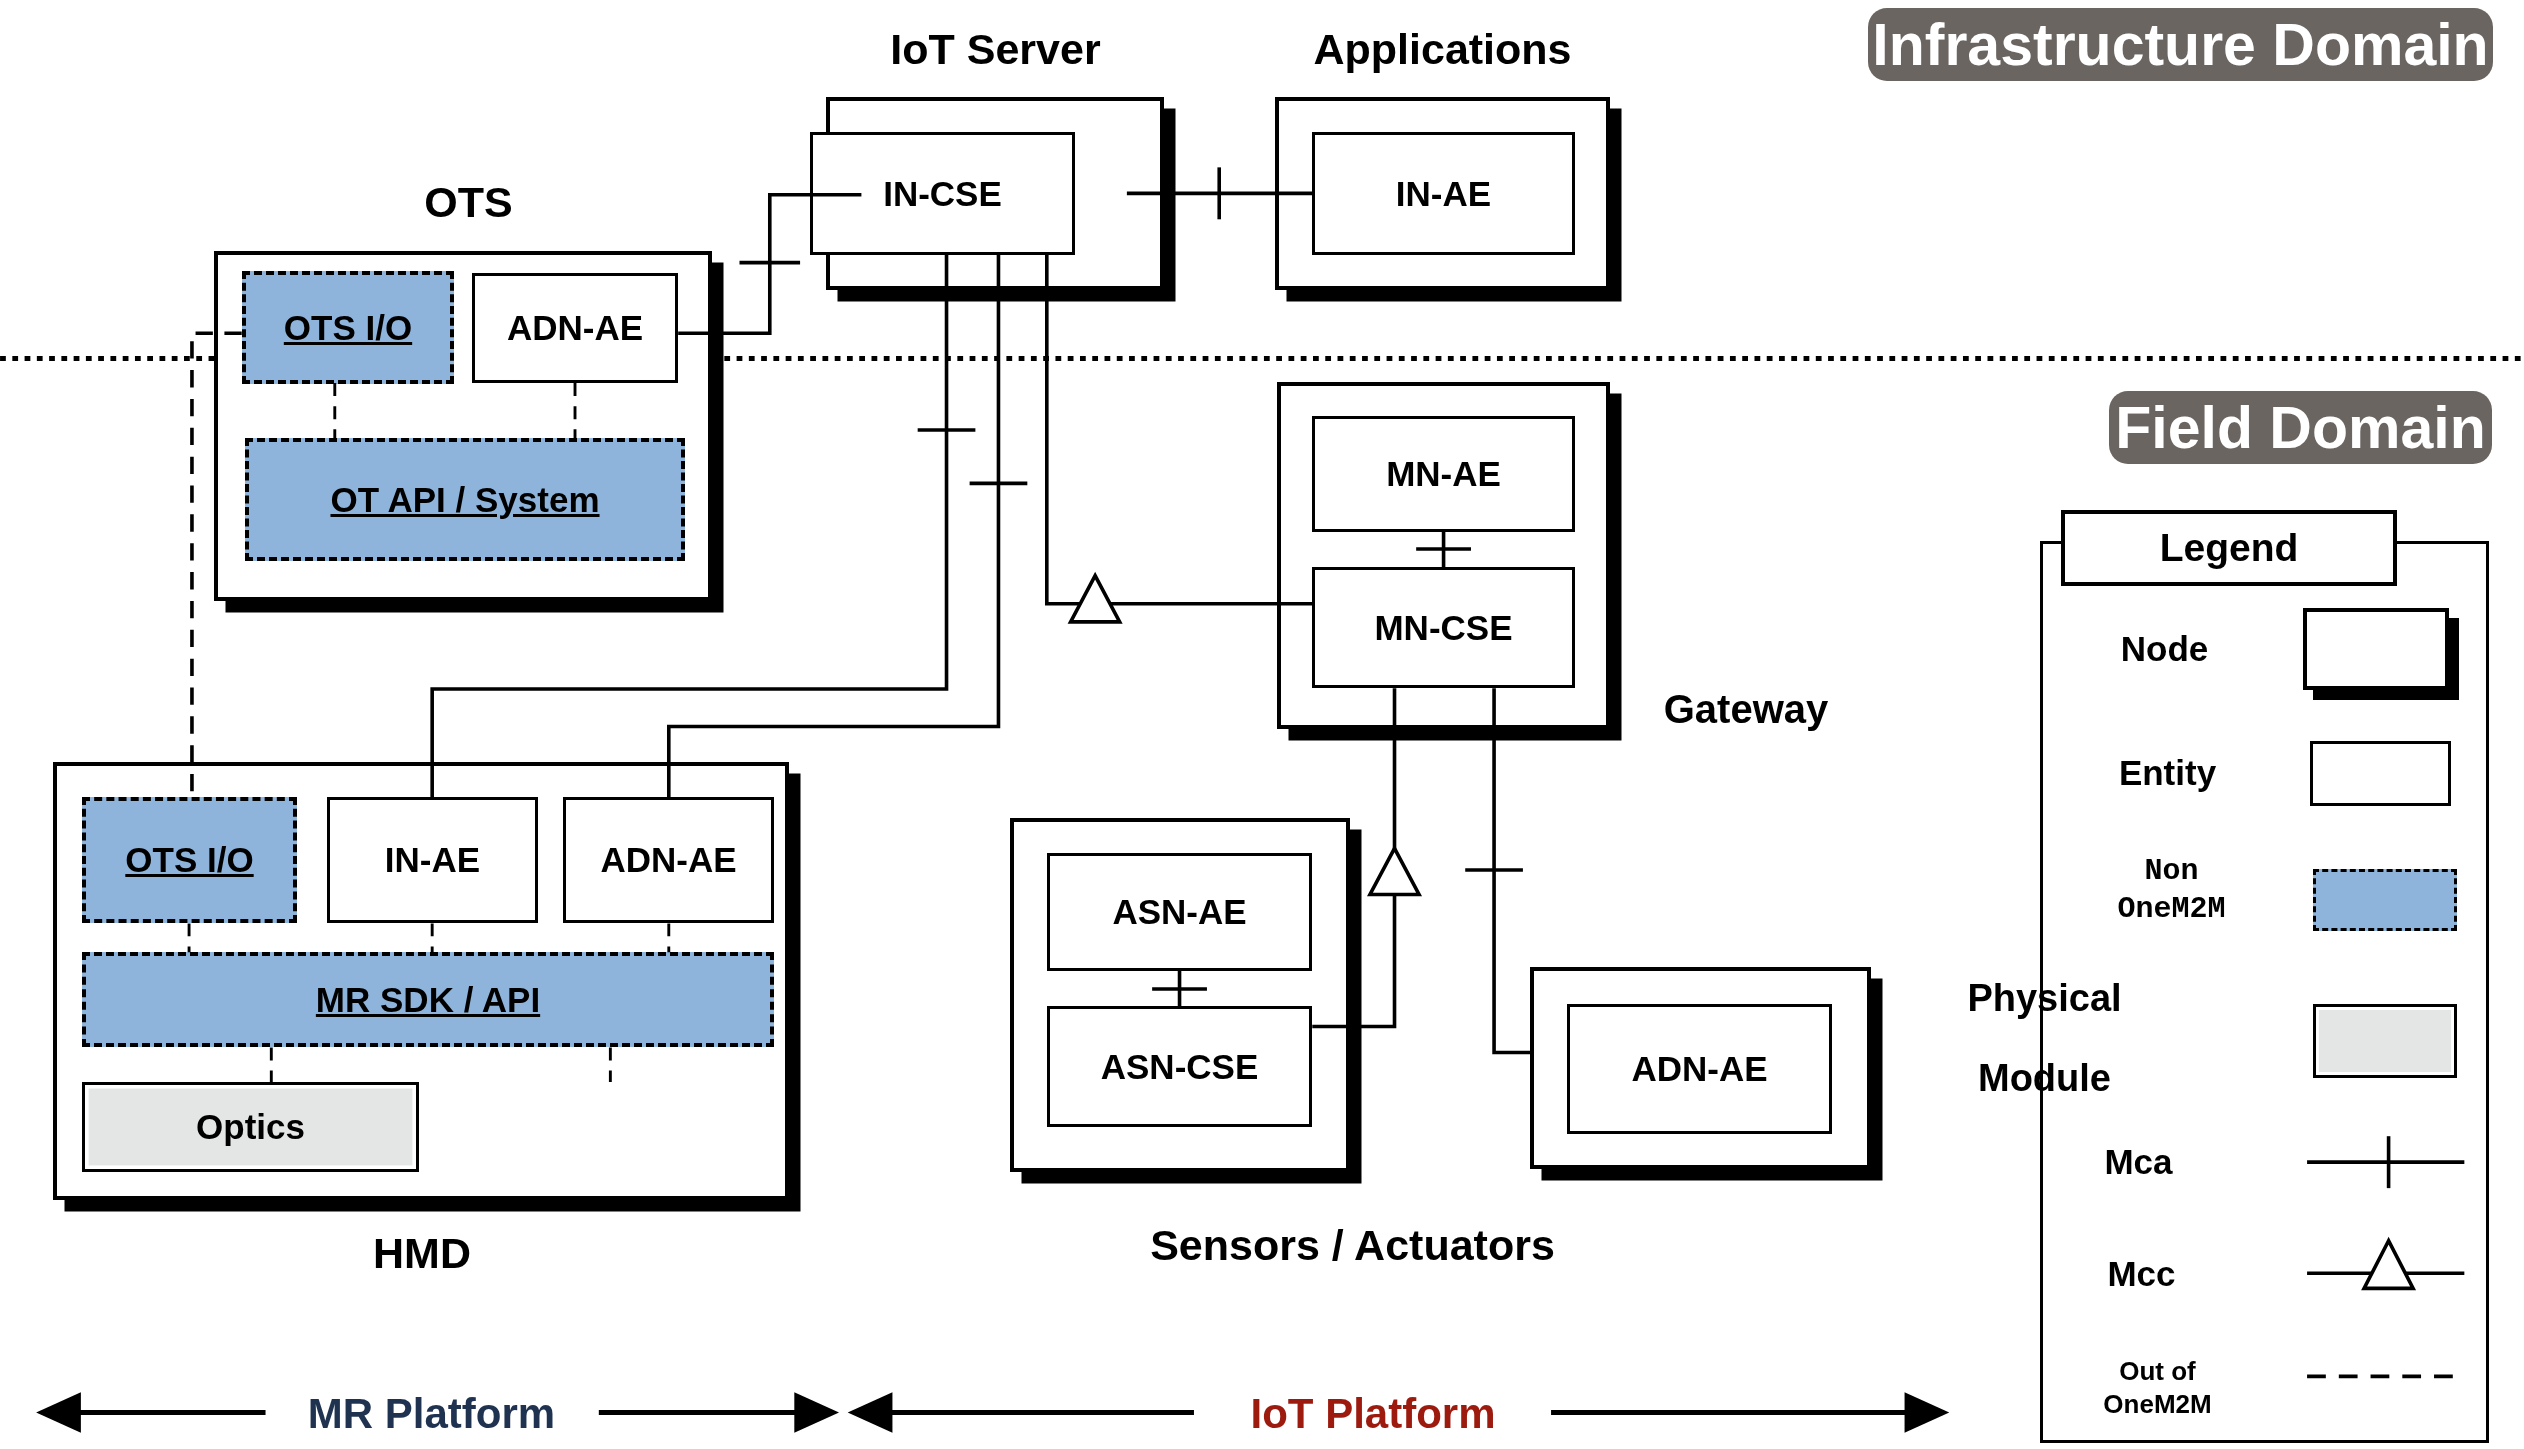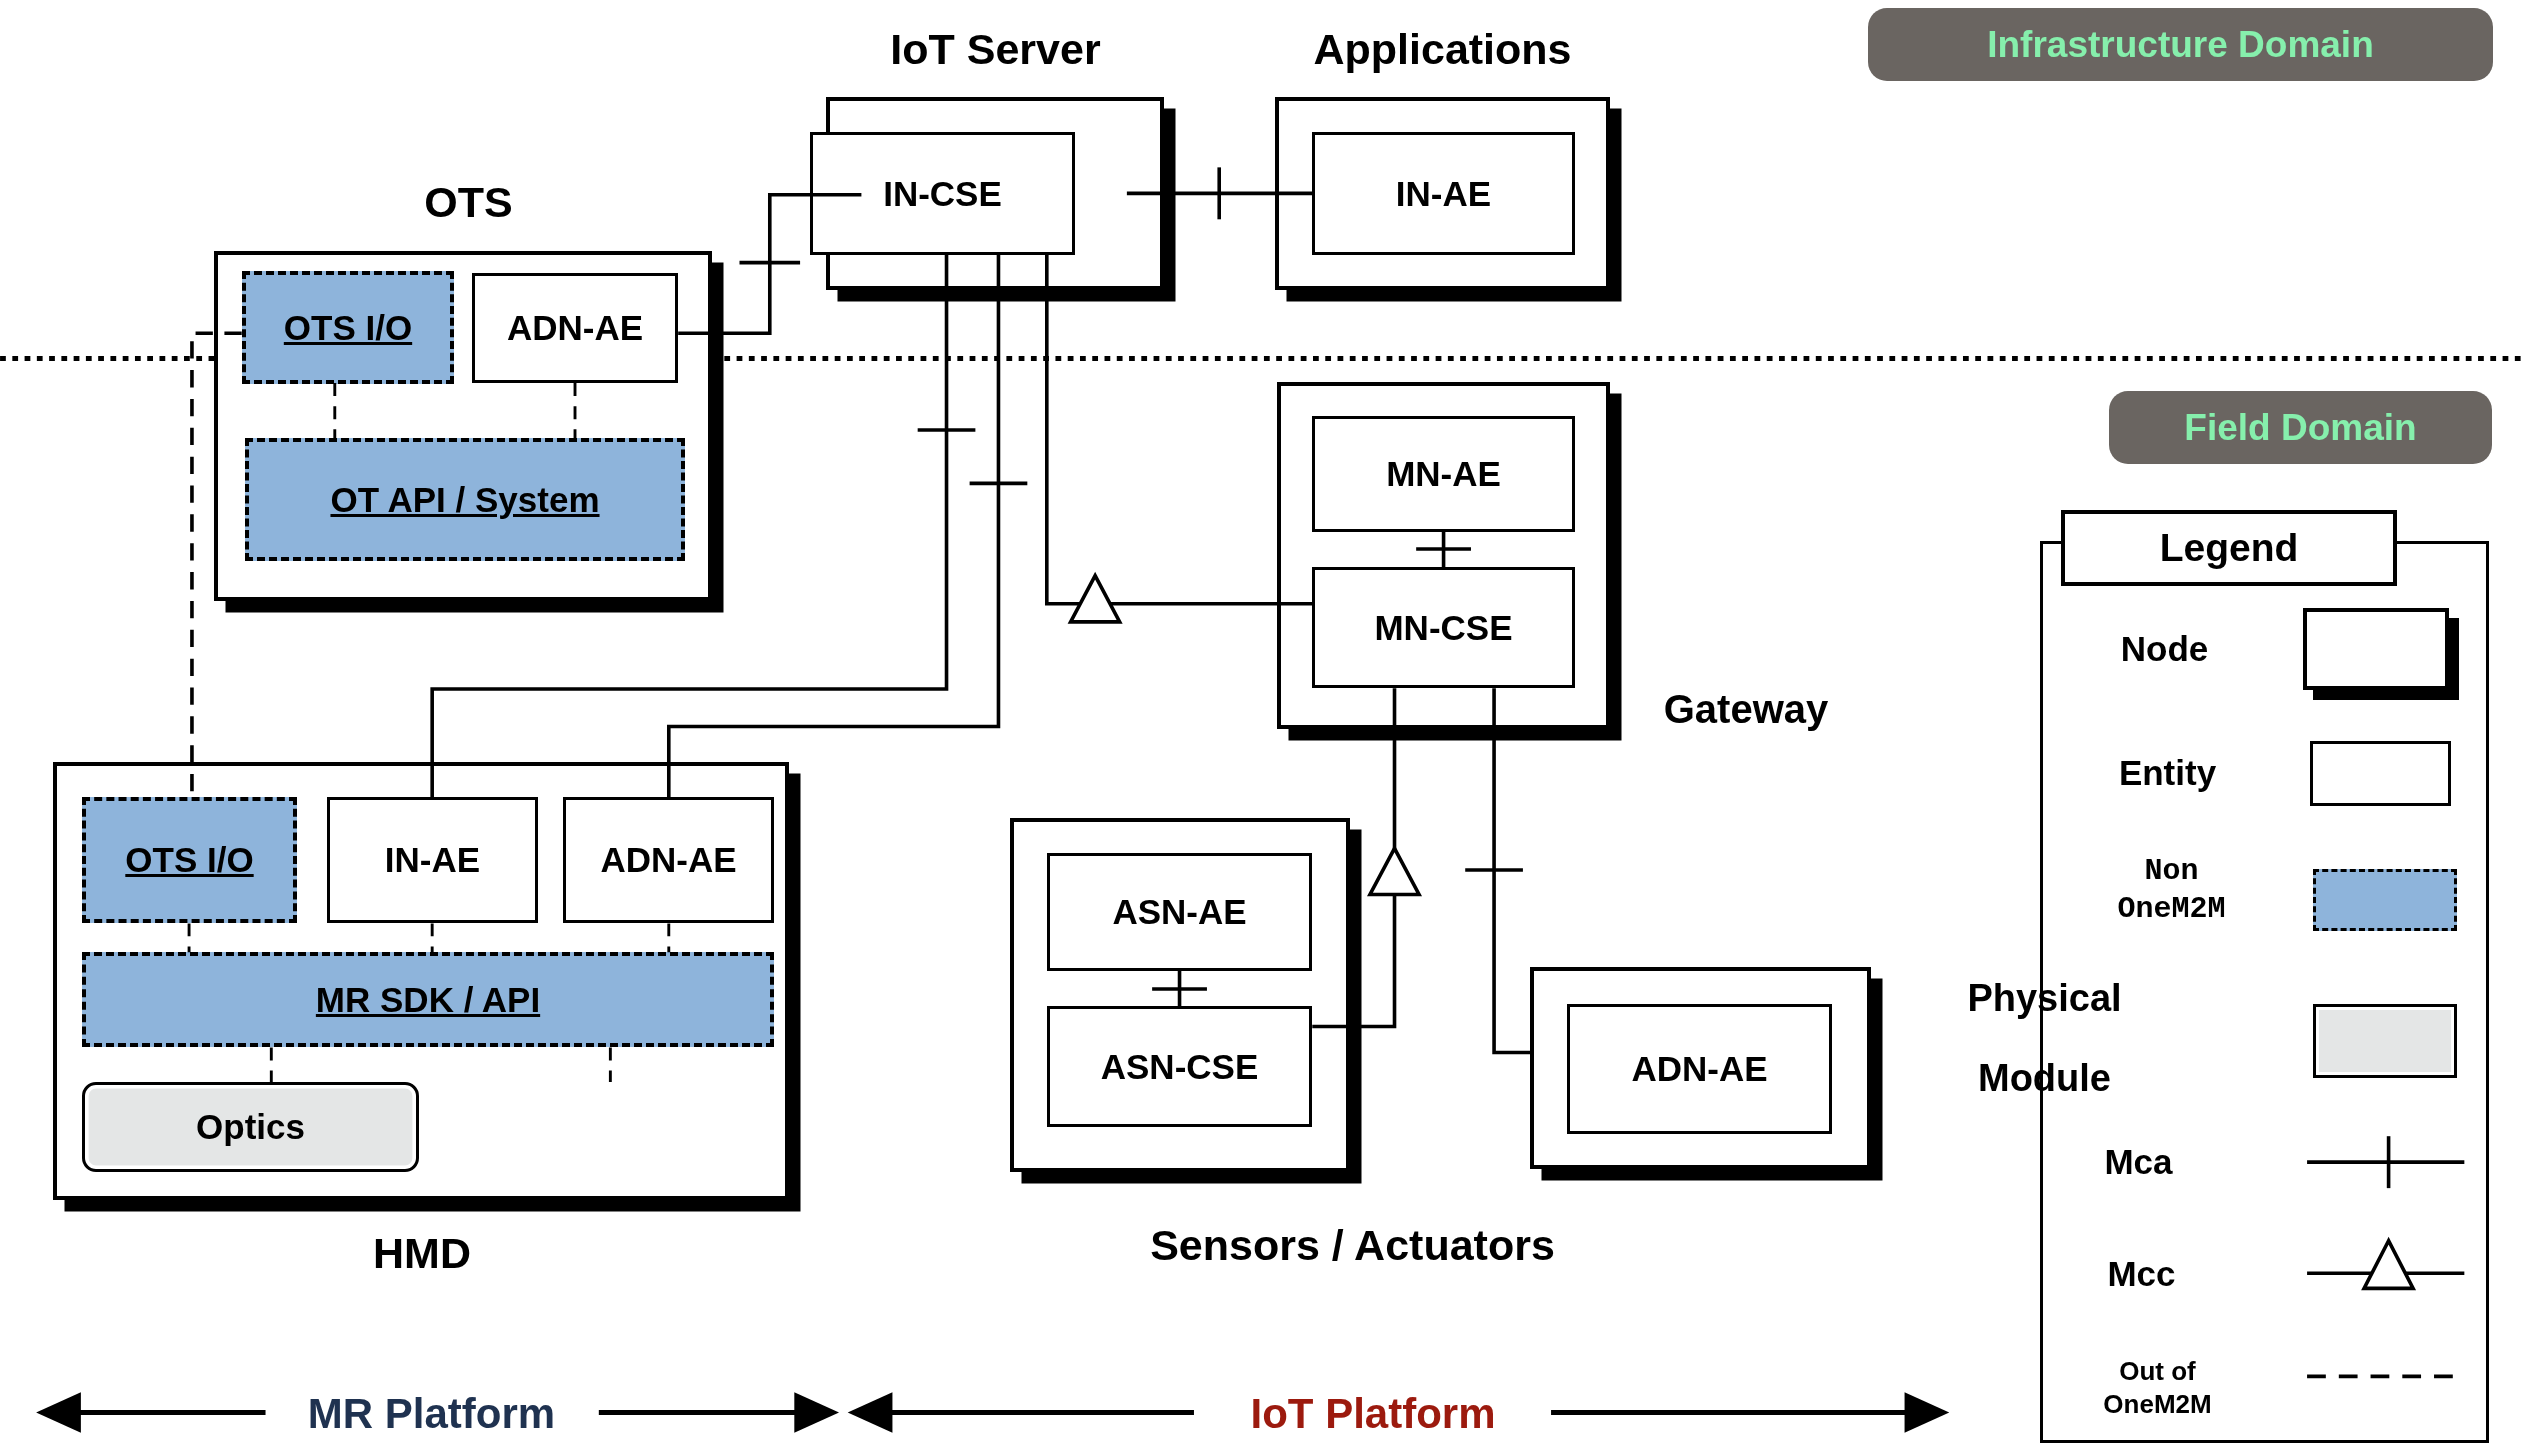--- a/index.html
+++ b/index.html
@@ -5,21 +5,21 @@
   html,body{margin:0;padding:0;background:#fff;}
   #stage{position:relative;width:2525px;height:1450px;background:#fff;overflow:hidden;
          font-family:"Liberation Sans",sans-serif;}
   .abs{position:absolute;box-sizing:border-box;}
   .node{background:#fff;border:4.3px solid #000;box-shadow:11.5px 11.5px 0 0 #000;}
   .ent{background:#fff;border:3.6px solid #000;display:flex;align-items:center;justify-content:center;
        font-weight:700;font-size:35px;color:#000;text-align:center;}
   .blue{background:var(--non_onem2m_fill);border:4.3px dashed #000;text-decoration:underline;}
   .gray{background:var(--physical_fill);border:3.6px solid #000;box-shadow:inset 0 0 0 3.6px #fff;}
   .lbl{display:flex;align-items:center;justify-content:center;font-weight:700;color:#000;text-align:center;}
-  .badge{background:var(--domain_badge_bg);color:#86efac;font-weight:700;font-size:37px;border-radius:19px;
+  .badge{background:var(--domain_badge_bg);color:#ffffff;font-weight:700;font-size:59px;border-radius:19px;
          display:flex;align-items:center;justify-content:center;}
   .col{flex-direction:column;line-height:1.25;}
   svg.wires{position:absolute;left:0;top:0;z-index:6;pointer-events:none;}
   .z1{z-index:1}.z2{z-index:2}.z7{z-index:7}
 </style>
 </head>
 <body>
 
 <div id="stage">
 
@@ -43,21 +43,21 @@
   <div class="abs node z1" style="left:1277px;top:382px;width:333px;height:347px;"></div>
   <div class="abs ent z2" style="left:1312px;top:416px;width:263px;height:116px;">MN-AE</div>
   <div class="abs ent z2" style="left:1312px;top:567px;width:263px;height:121px;">MN-CSE</div>
   <div class="abs lbl z2" style="left:1638px;top:682px;width:216px;height:55px;font-size:40px;">Gateway</div>
 
   <div class="abs node z1" style="left:53px;top:762px;width:736px;height:438px;"></div>
   <div class="abs ent blue z2" style="left:82px;top:797px;width:215px;height:126px;">OTS I/O</div>
   <div class="abs ent z2" style="left:327px;top:797px;width:211px;height:126px;">IN-AE</div>
   <div class="abs ent z2" style="left:563px;top:797px;width:211px;height:126px;">ADN-AE</div>
   <div class="abs ent blue z2" style="left:82px;top:952px;width:692px;height:95px;">MR SDK / API</div>
-  <div class="abs ent gray z2" style="left:82px;top:1082px;width:337px;height:90px;border-radius:14px;">Optics</div>
+  <div class="abs ent gray z2" style="left:82px;top:1082px;width:337px;height:90px;">Optics</div>
   <div class="abs lbl z2" style="left:314px;top:1226px;width:216px;height:55px;font-size:43px;">HMD</div>
 
   <div class="abs node z1" style="left:1010px;top:818px;width:340px;height:354px;"></div>
   <div class="abs ent z2" style="left:1047px;top:853px;width:265px;height:118px;">ASN-AE</div>
   <div class="abs ent z2" style="left:1047px;top:1006px;width:265px;height:121px;">ASN-CSE</div>
   <div class="abs lbl z2" style="left:1082px;top:1218px;width:541px;height:55px;font-size:43px;">Sensors / Actuators</div>
 
   <div class="abs node z1" style="left:1530px;top:967px;width:341px;height:202px;"></div>
   <div class="abs ent z2" style="left:1567px;top:1004px;width:265px;height:130px;">ADN-AE</div>
 

